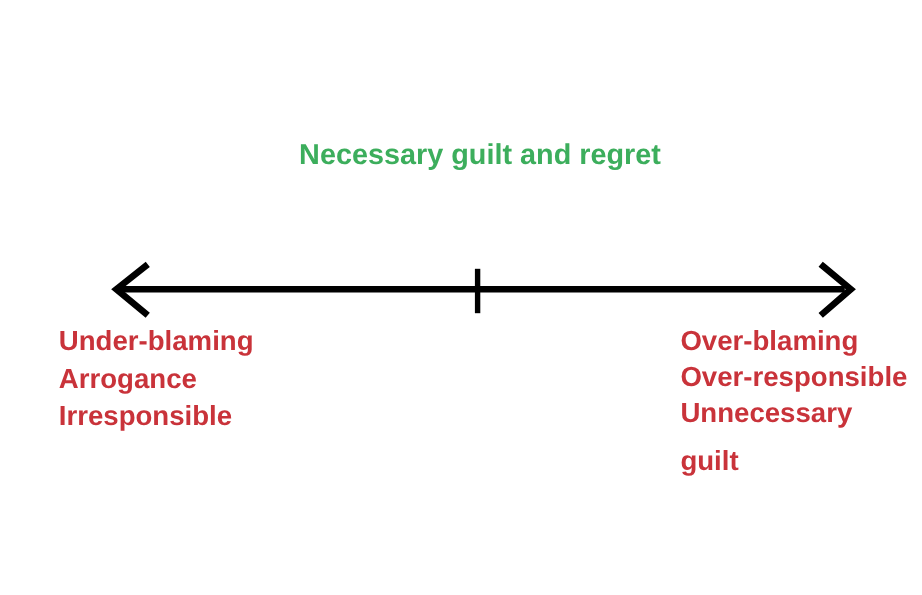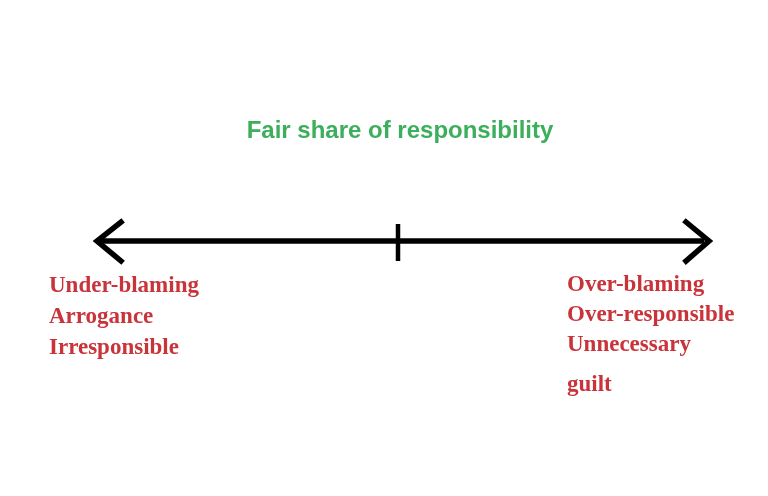--- a/index.html
+++ b/index.html
@@ -51,21 +51,20 @@
   .side-block {
     position: absolute;
     text-align: left;
   }
   .side-block .line {
     font-size: 23px;
     font-weight: bold;
     line-height: 31px;
     color: #C9333A;
     white-space: nowrap;
-    font-family: Liberation Serif, serif;
   }
   .side-block.left {
     left: 49px;
     top: 269px;
     width: 280px;
   }
   .side-block.right {
     left: 567px;
     top: 269px;
     width: 250px;
@@ -76,21 +75,21 @@
   .side-block.right .line.gap {
     margin-top: 10px;
   }
 </style>
 </head>
 <body>
 
 <div id="canvas">
 
   <div class="center-block">
-    <div class="line">Fair share of responsibility</div>
+    <div class="line">Necessary guilt and regret</div>
   </div>
 
   <svg class="scale" viewBox="0 0 768 496" width="768" height="496" xmlns="http://www.w3.org/2000/svg">
 
     <line x1="100" y1="241" x2="704" y2="241" stroke="#000000" stroke-width="5.5"></line>
 
     <polyline points="121,222 97,241 121,261" fill="none" stroke="#000000" stroke-width="5.5" stroke-linecap="square" stroke-linejoin="miter"></polyline>
 
     <polyline points="686,222 709,241 686,261" fill="none" stroke="#000000" stroke-width="5.5" stroke-linecap="square" stroke-linejoin="miter"></polyline>
 

